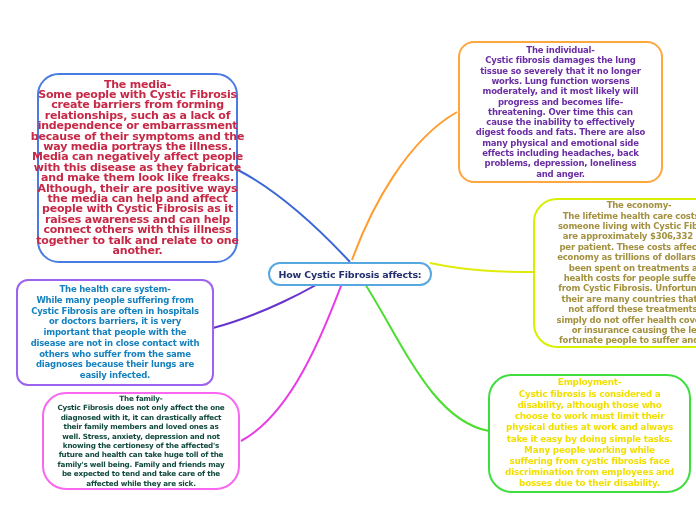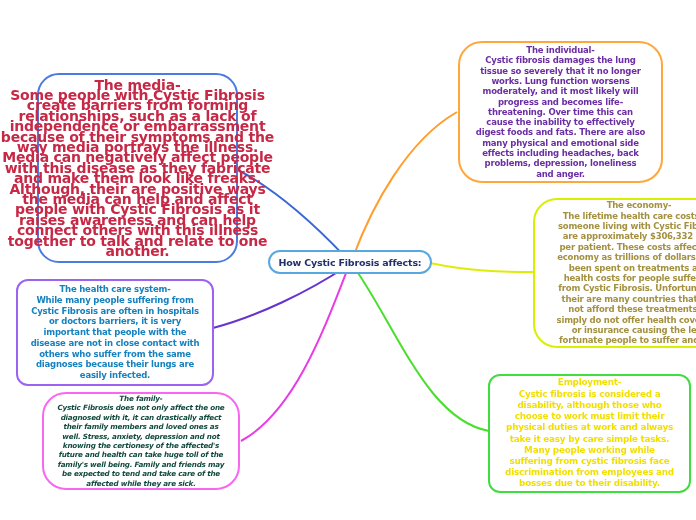--- a/index.html
+++ b/index.html
@@ -19,26 +19,26 @@
     border-radius:22px;
     box-sizing:border-box;
     display:flex;flex-direction:column;
     justify-content:center;align-items:center;
     text-align:center;
     font-weight:bold;
     letter-spacing:-0.2px;
   }
   .node .body{white-space:pre;}
   .node .title{white-space:pre;}
-  #node-media{left:37px;top:73px;width:201px;height:190px;font-size:14px;line-height:10.4px;}
+  #node-media{left:37px;top:73px;width:201px;height:190px;font-size:11px;line-height:10.4px;}
   #node-individual{left:458px;top:41px;width:205px;height:142px;font-size:8.5px;line-height:10.3px;border-radius:24px;}
   #node-economy{left:533px;top:198px;width:212px;height:150px;font-size:8.5px;line-height:10.4px;border-radius:24px;}
   #node-health{left:16px;top:279px;width:198px;height:107px;font-size:8.5px;line-height:10.7px;border-radius:12px;}
   #node-family{left:42px;top:392px;width:198px;height:98px;font-size:7.2px;line-height:9.4px;border-radius:24px;}
-  #node-employment{left:488px;top:374px;width:203px;height:119px;font-size:8.8px;line-height:11.2px;border-radius:12px;}
+  #node-employment{left:488px;top:374px;width:203px;height:119px;font-size:8.8px;line-height:11.2px;border-radius:24px;}
   #node-center{
     position:absolute;z-index:3;
     left:268px;top:250px;width:164px;height:24px;
     background:#ffffff;
     border:2px solid #57A7E0;
     border-radius:13px;
     box-sizing:border-box;
     display:flex;justify-content:center;align-items:center;
     font-size:9.5px;font-weight:bold;letter-spacing:-0.2px;
     white-space:nowrap;
@@ -71,21 +71,21 @@
 and make them look like freaks.
 Although, their are positive ways
 the media can help and affect
 people with Cystic Fibrosis as it
 raises awareness and can help
 connect others with this illness
 together to talk and relate to one
 another.</div>
   </div>
 
-  <div class="node" id="node-individual" style="border-color: rgb(255, 167, 61); color: rgb(107, 46, 163);">
+  <div class="node" id="node-individual" style="border-color: rgb(255, 167, 61); color: rgb(107, 46, 163); border-radius: 16px;">
     <div class="title">The individual-</div>
     <div class="body">Cystic fibrosis damages the lung
 tissue so severely that it no longer
 works. Lung function worsens
 moderately, and it most likely will
 progress and becomes life-
 threatening. Over time this can
 cause the inability to effectively
 digest foods and fats. There are also
 many physical and emotional side
@@ -116,43 +116,43 @@
     <div class="body">While many people suffering from
 Cystic Fibrosis are often in hospitals
 or doctors barriers, it is very
 important that people with the
 disease are not in close contact with
 others who suffer from the same
 diagnoses because their lungs are
 easily infected.</div>
   </div>
 
-  <div class="node" id="node-family" style="border-color: rgb(249, 102, 240); color: rgb(17, 74, 62); font-style: italic;">
+  <div class="node" id="node-family" style="border-color: rgb(249, 102, 240); color: rgb(17, 74, 62);">
     <div class="title">The family-</div>
     <div class="body">Cystic Fibrosis does not only affect the one
 diagnosed with it, it can drastically affect
 their family members and loved ones as
 well. Stress, anxiety, depression and not
 knowing the certionesy of the affected's
 future and health can take huge toll of the
 family's well being. Family and friends may
 be expected to tend and take care of the
 affected while they are sick.</div>
   </div>
 
   <div class="node" id="node-employment" style="border-color: rgb(63, 222, 63); color: rgb(242, 223, 0);">
     <div class="title">Employment-</div>
     <div class="body">Cystic fibrosis is considered a
 disability, although those who
 choose to work must limit their
 physical duties at work and always
-take it easy by care simple tasks.
+take it easy by doing simple tasks.
 Many people working while
 suffering from cystic fibrosis face
 discrimination from employees and
 bosses due to their disability.</div>
   </div>
 
-  <div id="node-center" style="border-color: rgb(87, 167, 224); color: rgb(35, 48, 107); background: rgb(255, 255, 255);">
+  <div id="node-center" style="border-color: rgb(87, 167, 224); color: rgb(35, 48, 107); background: rgb(255, 255, 255); margin-top: 12px;">
     <span>How Cystic Fibrosis affects:</span>
   </div>
 
 </div>
 
 </body></html>

